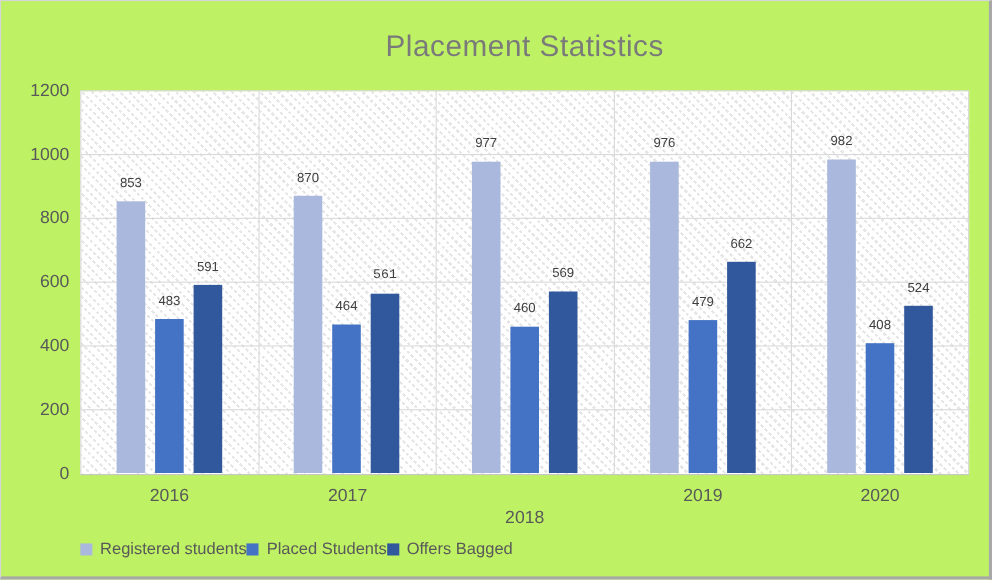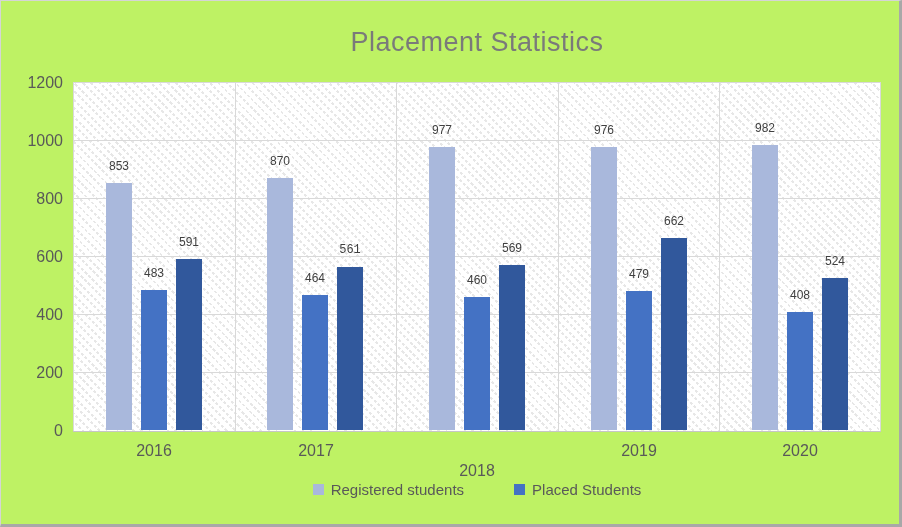--- a/index.html
+++ b/index.html
@@ -28,22 +28,22 @@
   }
   .y-axis-labels{position:absolute;left:0;top:82px;width:62px;height:348px;}
   .y-tick-label{
     position:absolute;right:0;width:62px;text-align:right;font-size:16px;color:#595959;
   }
   .x-axis-labels{position:absolute;left:72px;top:441px;width:808px;height:22px;}
   .x-tick-label{
     position:absolute;text-align:center;font-size:16px;color:#595959;
   }
   .legend{
-    position:absolute;left:72px;top:478px;width:808px;height:20px;
-    display:flex;justify-content:center;align-items:center;gap:50px;
+    position:absolute;left:72px;top:488px;width:808px;height:20px;
+    display:flex;justify-content:flex-start;align-items:center;
   }
   .legend-item{display:flex;align-items:center;}
   .legend-swatch{width:11px;height:11px;margin-right:7px;flex:0 0 auto;}
   .legend-label{font-size:15px;color:#595959;white-space:nowrap;}
 </style>
 </head>
 <body>
 
 <div class="chart-frame">
   <div class="chart-title">Placement Statistics</div>
@@ -114,14 +114,18 @@
 
   <div class="legend">
       <div class="legend-item">
         <span class="legend-swatch" style="background: rgb(169, 184, 220);"></span>
         <span class="legend-label">Registered students</span>
       </div>
       <div class="legend-item">
         <span class="legend-swatch" style="background: rgb(68, 114, 196);"></span>
         <span class="legend-label">Placed Students</span>
       </div>
+      <div class="legend-item">
+        <span class="legend-swatch" style="background: rgb(49, 88, 156);"></span>
+        <span class="legend-label">Offers Bagged</span>
+      </div>
     </div>
 </div>
 
 </body></html>

